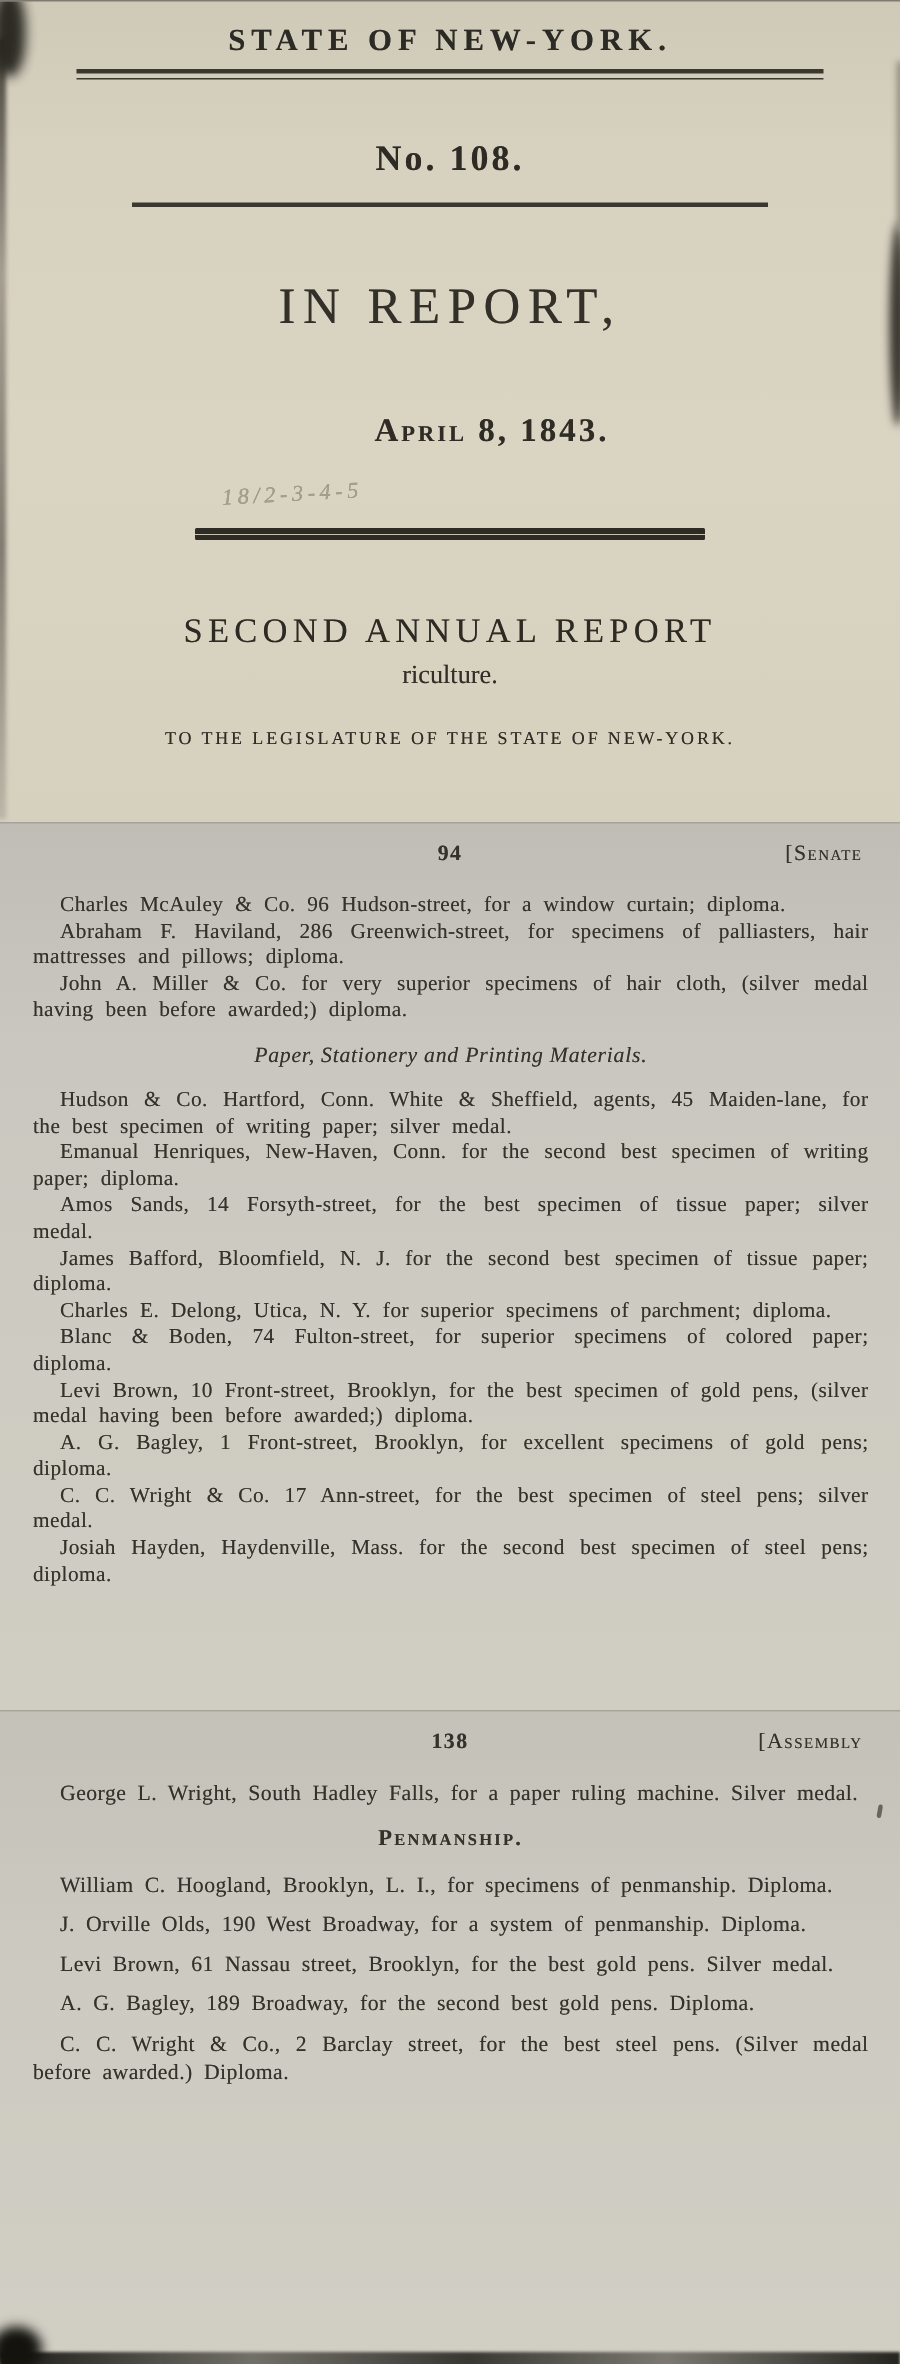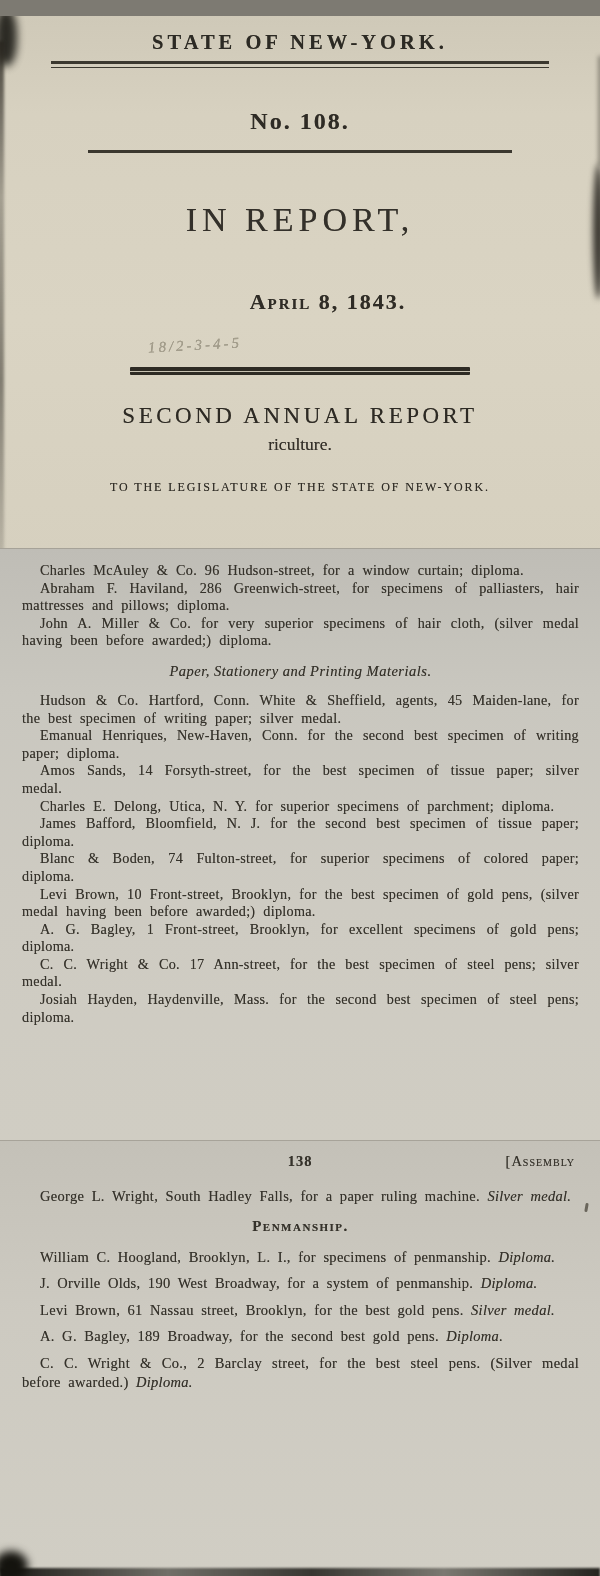--- a/index.html
+++ b/index.html
@@ -8,37 +8,37 @@
     position:relative; width:600px; height:1576px; margin:0 auto;
     overflow:hidden;
     font-family:"Liberation Serif","DejaVu Serif",serif;
     color:#35322b;
     text-shadow:0 0 0.4px rgba(45,40,30,.55);
   }
   .section { position:absolute; left:0; width:600px; overflow:hidden; }
 
   
   #cover {
-    top:16px; height:548px; text-align:center;
+    top:1px; height:548px; text-align:center;
     background:linear-gradient(180deg,#cfc9b8 0%,#d7d1c0 18%,#dad4c3 55%,#d6d0bf 100%);
   }
   .state-title { padding-top:15px; font-size:20.5px; font-weight:bold; letter-spacing:4px; color:#2c2a24; }
   .rule-double { width:498px; margin:7px auto 0; height:7px;
     border-top:3px solid #3b382f; border-bottom:1px solid #3b382f; }
   .doc-number { margin-top:40px; font-size:24px; font-weight:bold; letter-spacing:2px; color:#2e2b25; }
   .rule-single { width:424px; margin:15px auto 0; border-top:3px solid #3b382f; }
   .chamber { margin-top:48px; font-size:34px; letter-spacing:5px; color:#33302a; }
   .date { margin-top:50px; padding-left:56px; font-size:22px; font-weight:bold;
     font-variant:small-caps; letter-spacing:2px; color:#2f2c26; }
   .pencil { margin-top:22px; font-style:italic; font-size:15px; letter-spacing:3px;
     color:#9c9684; opacity:.85; transform:translateX(-105px) rotate(-3deg); }
   .rule-thick { width:340px; margin:13px auto 0; height:8px;
     background:linear-gradient(180deg,#2e2b24 0 48%,rgba(46,43,36,.1) 48% 62%,#2e2b24 62% 100%);
     border-radius:1px; }
-  .report-title { margin-top:28px; font-size:23px; letter-spacing:3.5px; color:#2d2a24; }
+  .report-title { margin-top:48px; font-size:23px; letter-spacing:3.5px; color:#2d2a24; }
   .subtitle-l1 { margin-top:25px; padding:0 27px; font-size:17.5px; line-height:21px;
     text-align:justify; text-align-last:justify; color:#332f28; }
   .subtitle-l2 { margin-top:5px; font-size:17.5px; color:#332f28; }
   .addressee { margin-top:25px; font-size:12px; letter-spacing:1.9px; white-space:nowrap; color:#2f2c26; }
 
   
   #p94 {
     top:548px; height:592px;
     background:linear-gradient(180deg,#bfbdb6 0%,#c9c7bf 25%,#cecbc2 60%,#d0cdc3 100%);
     border-top:1px solid rgba(70,64,52,.3);
@@ -55,21 +55,21 @@
   p.entry {
     text-align:justify; text-indent:18px;
     font-size:14.2px; line-height:17.6px;
     letter-spacing:0.3px; word-spacing:4px;
   }
   #p138 p.entry { font-size:14.5px; line-height:19.5px; margin-bottom:7px; word-spacing:3.5px; }
   .heading-italic { margin:13px 0 12px; text-align:center; font-style:italic;
     font-weight:normal; font-size:14.5px; letter-spacing:0.5px; }
   .heading-caps { margin:11px 0 13px; text-align:center; font-weight:bold;
     font-variant:small-caps; font-size:15px; letter-spacing:1.5px; }
-  .it { font-style:italic; }
+  .it { }
 
   
   .artifact { position:absolute; pointer-events:none; }
   .art-tl { left:-5px; top:-8px; width:22px; height:58px; background:#1b1a15;
     filter:blur(4px); opacity:.9; border-radius:45%; }
   .art-left-cover { left:-3px; top:25px; width:7px; height:520px;
     background:linear-gradient(180deg,rgba(40,37,30,.8),rgba(40,37,30,.3) 30%,rgba(40,37,30,.5) 65%,rgba(40,37,30,.15));
     filter:blur(1.5px); }
   .art-right-cover { right:-4px; top:148px; width:11px; height:135px;
     background:rgba(28,26,21,.85); filter:blur(3px); border-radius:50%; }
@@ -101,32 +101,36 @@
     <div class="subtitle-l2">riculture.</div>
     <div class="addressee">TO THE LEGISLATURE OF THE STATE OF NEW-YORK.</div>
 
     <div class="artifact art-tl"></div>
     <div class="artifact art-left-cover"></div>
     <div class="artifact art-right-cover"></div>
     <div class="artifact art-right-cover2"></div>
   </section>
 
   <section id="p94" class="section">
+    <header class="pageheader">
+      <span class="pagenum">94</span>
+      <span class="runhead">[Senate</span>
+    </header>
     <div class="pagebody">
       <p class="entry">Charles McAuley &amp; Co. 96 Hudson-street, for a window curtain; diploma.</p>
       <p class="entry">Abraham F. Haviland, 286 Greenwich-street, for specimens of palliasters, hair mattresses and pillows; diploma.</p>
       <p class="entry">John A. Miller &amp; Co. for very superior specimens of hair cloth, (silver medal having been before awarded;) diploma.</p>
 
       <h3 class="heading-italic">Paper, Stationery and Printing Materials.</h3>
 
       <p class="entry">Hudson &amp; Co. Hartford, Conn. White &amp; Sheffield, agents, 45 Maiden-lane, for the best specimen of writing paper; silver medal.</p>
       <p class="entry">Emanual Henriques, New-Haven, Conn. for the second best specimen of writing paper; diploma.</p>
       <p class="entry">Amos Sands, 14 Forsyth-street, for the best specimen of tissue paper; silver medal.</p>
+      <p class="entry">James Bafford, Bloomfield, N. J. for the second best specimen of tissue paper; diploma.</p>
       <p class="entry">Charles E. Delong, Utica, N. Y. for superior specimens of parchment; diploma.</p>
-      <p class="entry">James Bafford, Bloomfield, N. J. for the second best specimen of tissue paper; diploma.</p>
       <p class="entry">Blanc &amp; Boden, 74 Fulton-street, for superior specimens of colored paper; diploma.</p>
       <p class="entry">Levi Brown, 10 Front-street, Brooklyn, for the best specimen of gold pens, (silver medal having been before awarded;) diploma.</p>
       <p class="entry">A. G. Bagley, 1 Front-street, Brooklyn, for excellent specimens of gold pens; diploma.</p>
       <p class="entry">C. C. Wright &amp; Co. 17 Ann-street, for the best specimen of steel pens; silver medal.</p>
       <p class="entry">Josiah Hayden, Haydenville, Mass. for the second best specimen of steel pens; diploma.</p>
     </div>
   </section>
 
   <section id="p138" class="section">
     <header class="pageheader">

